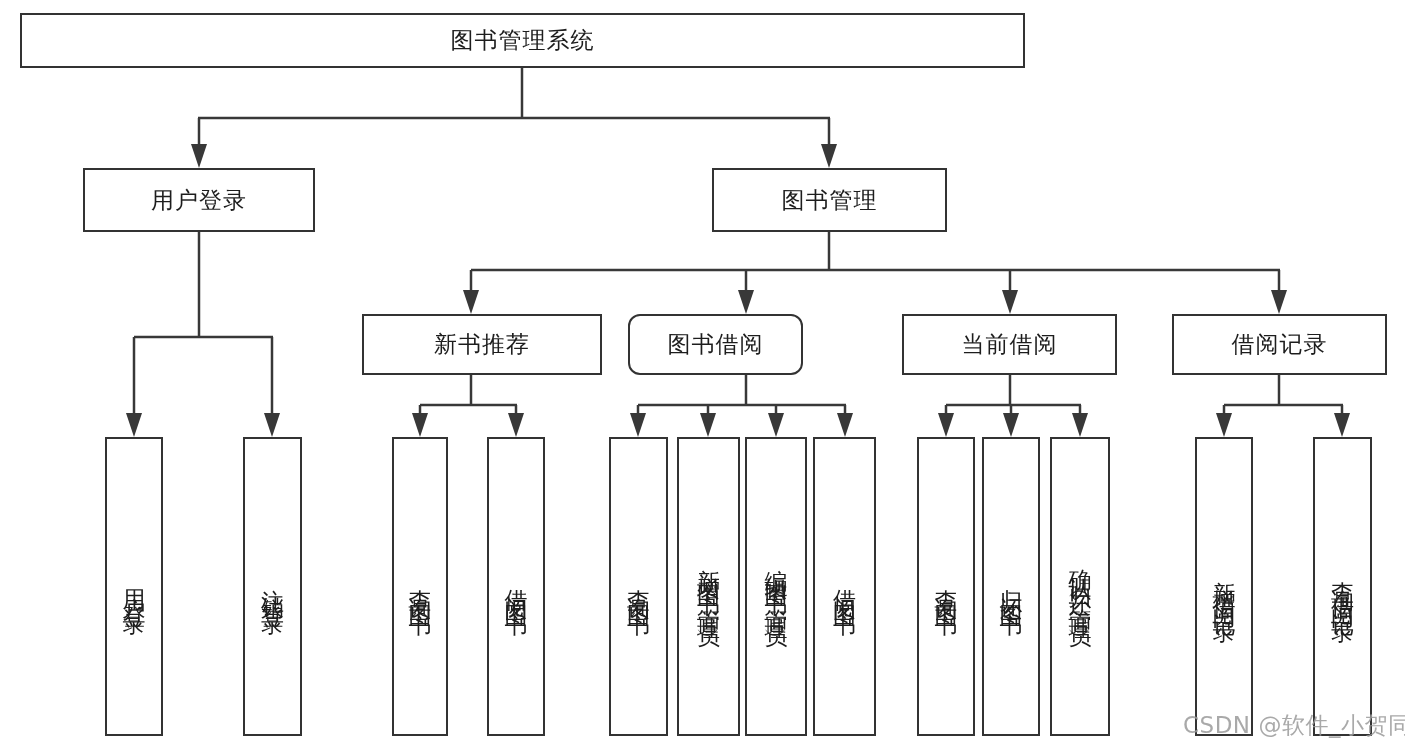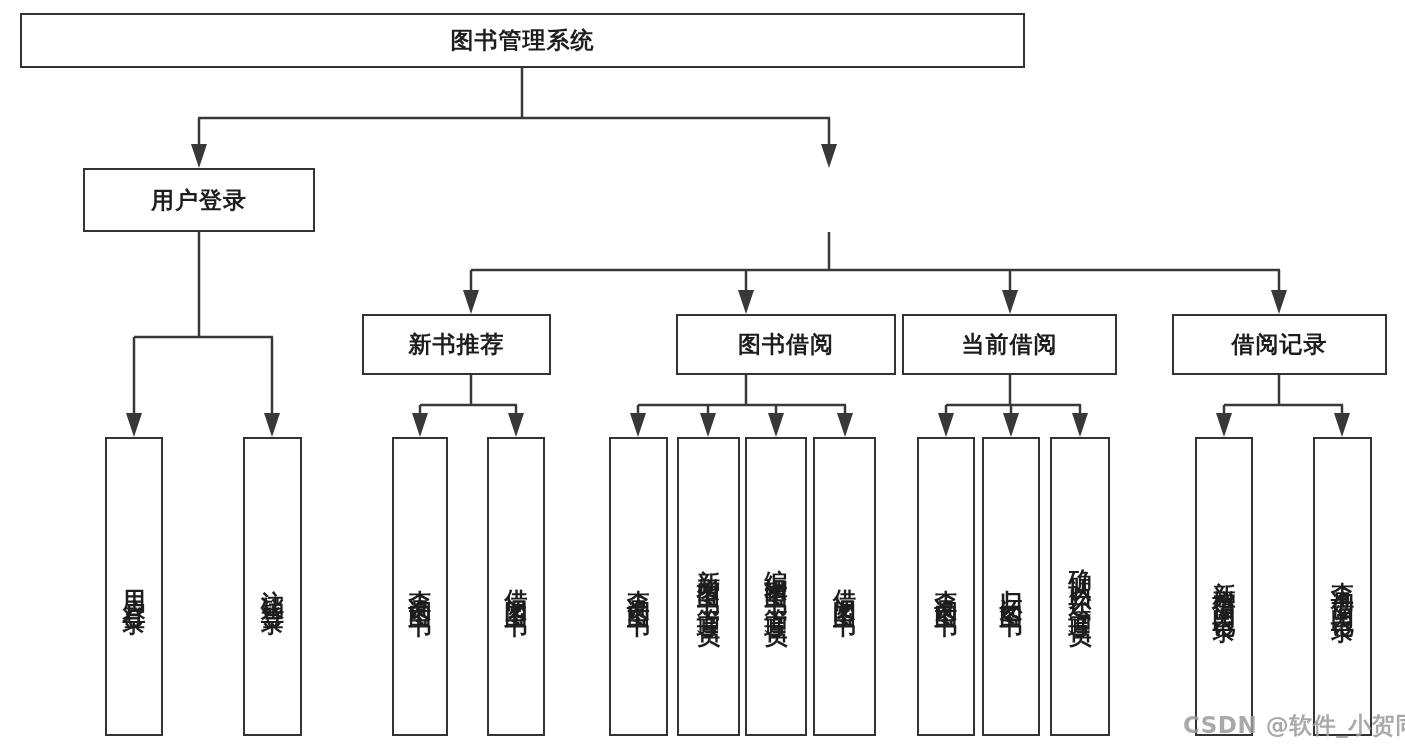--- a/index.html
+++ b/index.html
@@ -2,21 +2,20 @@
 <html><head>
 <meta charset="utf-8">
 <style>
   html,body{margin:0;padding:0;background:#fff;}
   #canvas{
     position:relative;
     width:1405px;height:747px;
     background:#ffffff;
     font-family:"DejaVu Sans","Liberation Sans",sans-serif;
     overflow:hidden;
-    font-weight:bold;
   }
   #wires{position:absolute;left:0;top:0;z-index:1;}
   .box{
     position:absolute;
     background:#ffffff;
     border:2.5px solid #333333;
     box-sizing:border-box;
     display:flex;align-items:center;justify-content:center;
     z-index:2;
     color:#1d1d1d;
@@ -112,25 +111,28 @@
     </g>
   </svg>
 
   <div class="box" style="left:20px;top:13px;width:1005px;height:55px;">
     <span class="hlabel">图书管理系统</span>
   </div>
 
   <div class="box" style="left:83px;top:168px;width:232px;height:64px;">
     <span class="hlabel">用户登录</span>
   </div>
+  <div class="box" style="left:712px;top:168px;width:235px;height:64px;">
+    <span class="hlabel">图书管理</span>
+  </div>
 
-  <div class="box" style="left:362px;top:314px;width:189px;height:61px;">
+  <div class="box" style="left:362px;top:314px;width:240px;height:61px;">
     <span class="hlabel">新书推荐</span>
   </div>
-  <div class="box" style="left:676px;top:314px;width:220px;height:61px;">
+  <div class="box" style="left:628px;top:314px;width:175px;height:61px;border-radius:12px;">
     <span class="hlabel">图书借阅</span>
   </div>
   <div class="box" style="left:902px;top:314px;width:215px;height:61px;text-align:center;">
     <span class="hlabel">当前借阅</span>
   </div>
   <div class="box" style="left:1172px;top:314px;width:215px;height:61px;">
     <span class="hlabel">借阅记录</span>
   </div>
 
   <div class="box leaf" style="left:105px;top:437px;width:58px;height:299px;">

